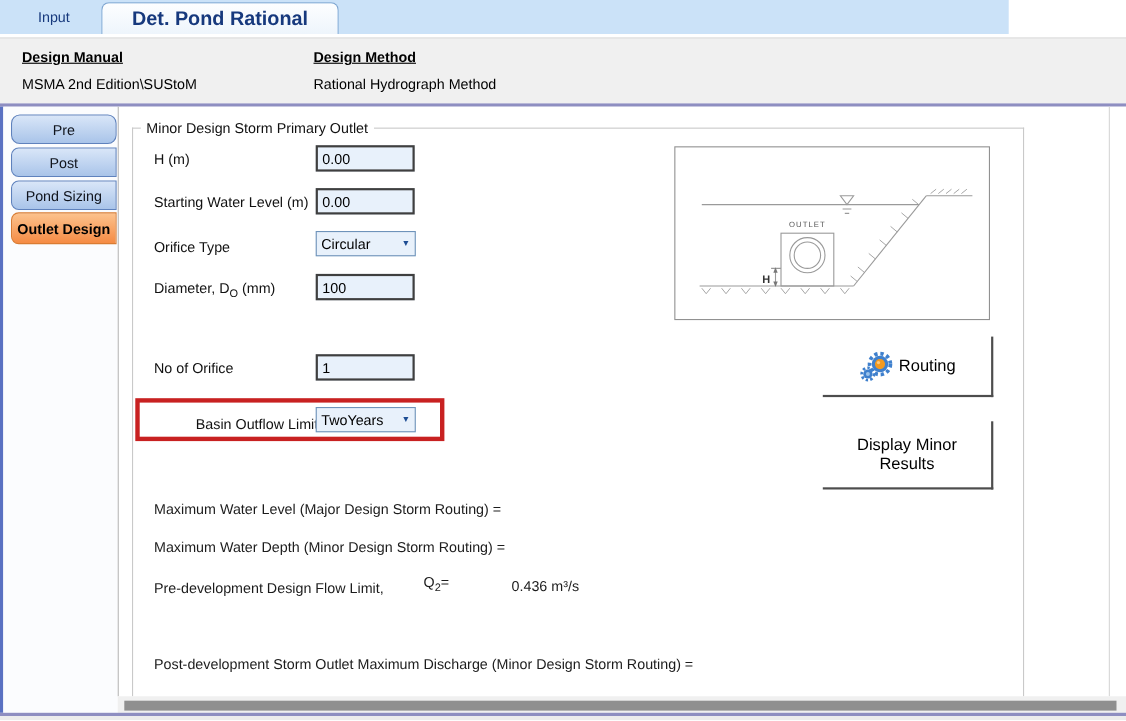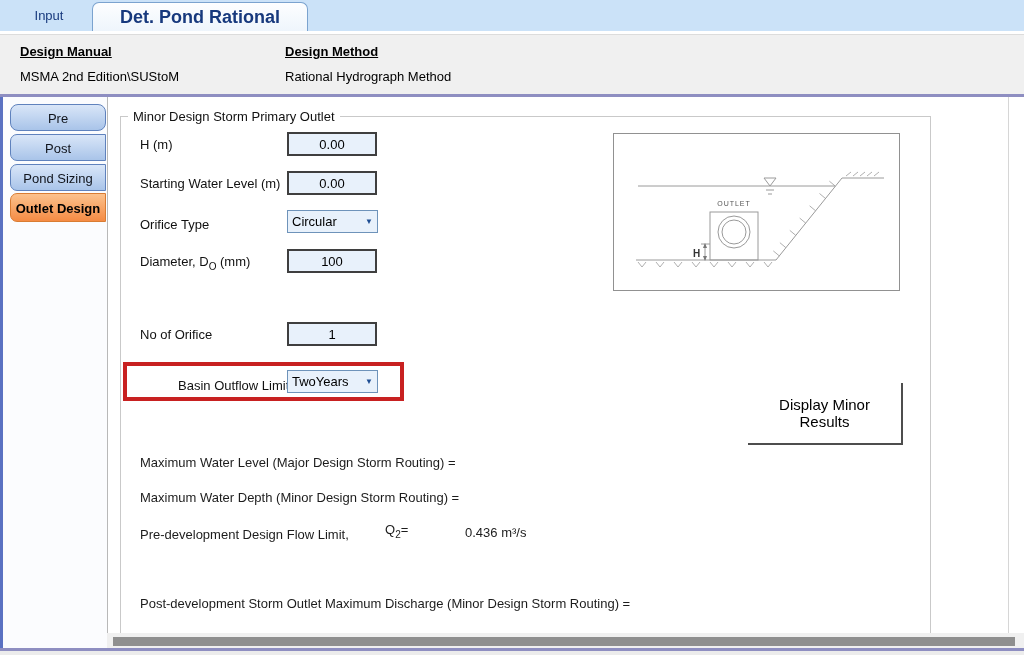--- a/index.html
+++ b/index.html
@@ -1,19 +1,19 @@
 <!DOCTYPE html>
 <html><head>
 <meta charset="utf-8">
 <style>
   html,body{margin:0;padding:0;background:#fff;}
   .screen{position:relative;width:1024px;height:655px;overflow:hidden;
           font-family:"Liberation Sans",sans-serif;background:#fff;}
   
-  .tabstrip{position:absolute;left:0;top:0;width:1024px;height:31px;background:#cbe2f8;}
+  .tabstrip{position:absolute;left:0;top:0;width:917px;height:31px;background:#cbe2f8;}
   .tab-inactive{position:absolute;left:8px;top:2px;width:82px;height:28px;line-height:28px;
           text-align:center;font-size:13px;color:#17397d;cursor:default;}
   .tab-active{position:absolute;left:92px;top:2px;width:216px;height:29px;line-height:29px;
           text-align:center;font-size:18px;font-weight:bold;color:#17397d;
           background:linear-gradient(#fdfeff,#eef5fc);
           border:1px solid #7ba3cf;border-bottom:none;border-radius:7px 7px 0 0;box-sizing:border-box;}
   .whitegap{position:absolute;left:0;top:31px;width:1024px;height:3px;background:#ffffff;}
   
   .header{position:absolute;left:0;top:34px;width:1024px;height:60px;background:#f0f0f0;
           border-top:1px solid #dcdcdc;box-sizing:border-box;}
@@ -37,21 +37,21 @@
   
   .groupbox{position:absolute;left:120px;top:116px;width:811px;height:517px;
           border-left:1px solid #c9c9c9;border-top:1px solid #c9c9c9;border-right:1px solid #c9c9c9;
           box-sizing:border-box;}
   .group-title{position:absolute;left:128px;top:109px;background:#fff;padding:0 5px;
           font-size:13px;color:#111;}
   
   .flabel{position:absolute;font-size:13px;color:#111;white-space:nowrap;}
   .flabel sub{font-size:10px;}
   .finput{position:absolute;width:90px;height:24px;background:#e8f1fb;border:2px solid #3f3f3f;
-          box-sizing:border-box;font-size:13px;color:#000;text-align:center;padding:0 4px;
+          box-sizing:border-box;font-size:13px;color:#000;text-align:left;padding:0 4px;
           font-family:"Liberation Sans",sans-serif;}
   .fselect{position:absolute;width:91px;height:23px;background:#e8f1fb;border:1px solid #6e93ba;
           box-sizing:border-box;font-size:13px;color:#000;display:flex;align-items:center;
           padding:4px 4px;cursor:default;}
   .fselect .sel-text{flex:1;}
   .fselect .arrow{font-size:8px;color:#1d4d93;}
   .redbox{position:absolute;left:123px;top:362px;width:281px;height:39px;
           border:4px solid #c82121;box-sizing:border-box;}
   
   .diagram{position:absolute;left:613px;top:133px;width:287px;height:158px;background:#fff;
@@ -150,20 +150,32 @@
         <line x1="91" y1="110" x2="91" y2="126"></line>
         <line x1="87" y1="110" x2="96" y2="110"></line>
       </g>
       <polygon points="89,114 93,114 91,109" fill="#777"></polygon>
       <polygon points="89,122 93,122 91,127" fill="#777"></polygon>
       <text x="120" y="72" text-anchor="middle" font-size="7" letter-spacing="1" fill="#555">OUTLET</text>
       <text x="79" y="123" font-size="10" font-weight="bold" fill="#333">H</text>
     </svg>
   </div>
 
+  <button class="btn btn-routing">
+    <svg width="34" height="30" viewBox="0 0 34 30">
+      <circle cx="9" cy="22" r="5.6" fill="none" stroke="#3f80cd" stroke-width="2.6" stroke-dasharray="2.2 2"></circle>
+      <circle cx="9" cy="22" r="4.2" fill="#3f80cd"></circle>
+      <circle cx="9" cy="22" r="1.8" fill="#9cc3ea"></circle>
+      <circle cx="20" cy="13" r="9.5" fill="none" stroke="#3f80cd" stroke-width="3.4" stroke-dasharray="3 2.6"></circle>
+      <circle cx="20" cy="13" r="7.5" fill="#3f80cd"></circle>
+      <circle cx="20" cy="13" r="4.6" fill="#f49a1f"></circle>
+      <circle cx="18.6" cy="11.6" r="1.5" fill="#fcc97e"></circle>
+    </svg>
+    <span>Routing</span>
+  </button>
 
   <button class="btn btn-display">
     <span>Display Minor Results</span>
   </button>
 
   <div class="result" style="left:140px;top:455px;">Maximum Water Level (Major Design Storm Routing) =</div>
   <div class="result" style="left:140px;top:527px;">Pre-development Design Flow Limit,</div>
   <div class="result" style="left:140px;top:490px;">Maximum Water Depth (Minor Design Storm Routing) =</div>
   <div class="result" style="left:385px;top:522px;"><span>Q</span><sub>2</sub><span>=</span></div>
   <div class="result" style="left:465px;top:525px;">0.436 m³/s</div>

